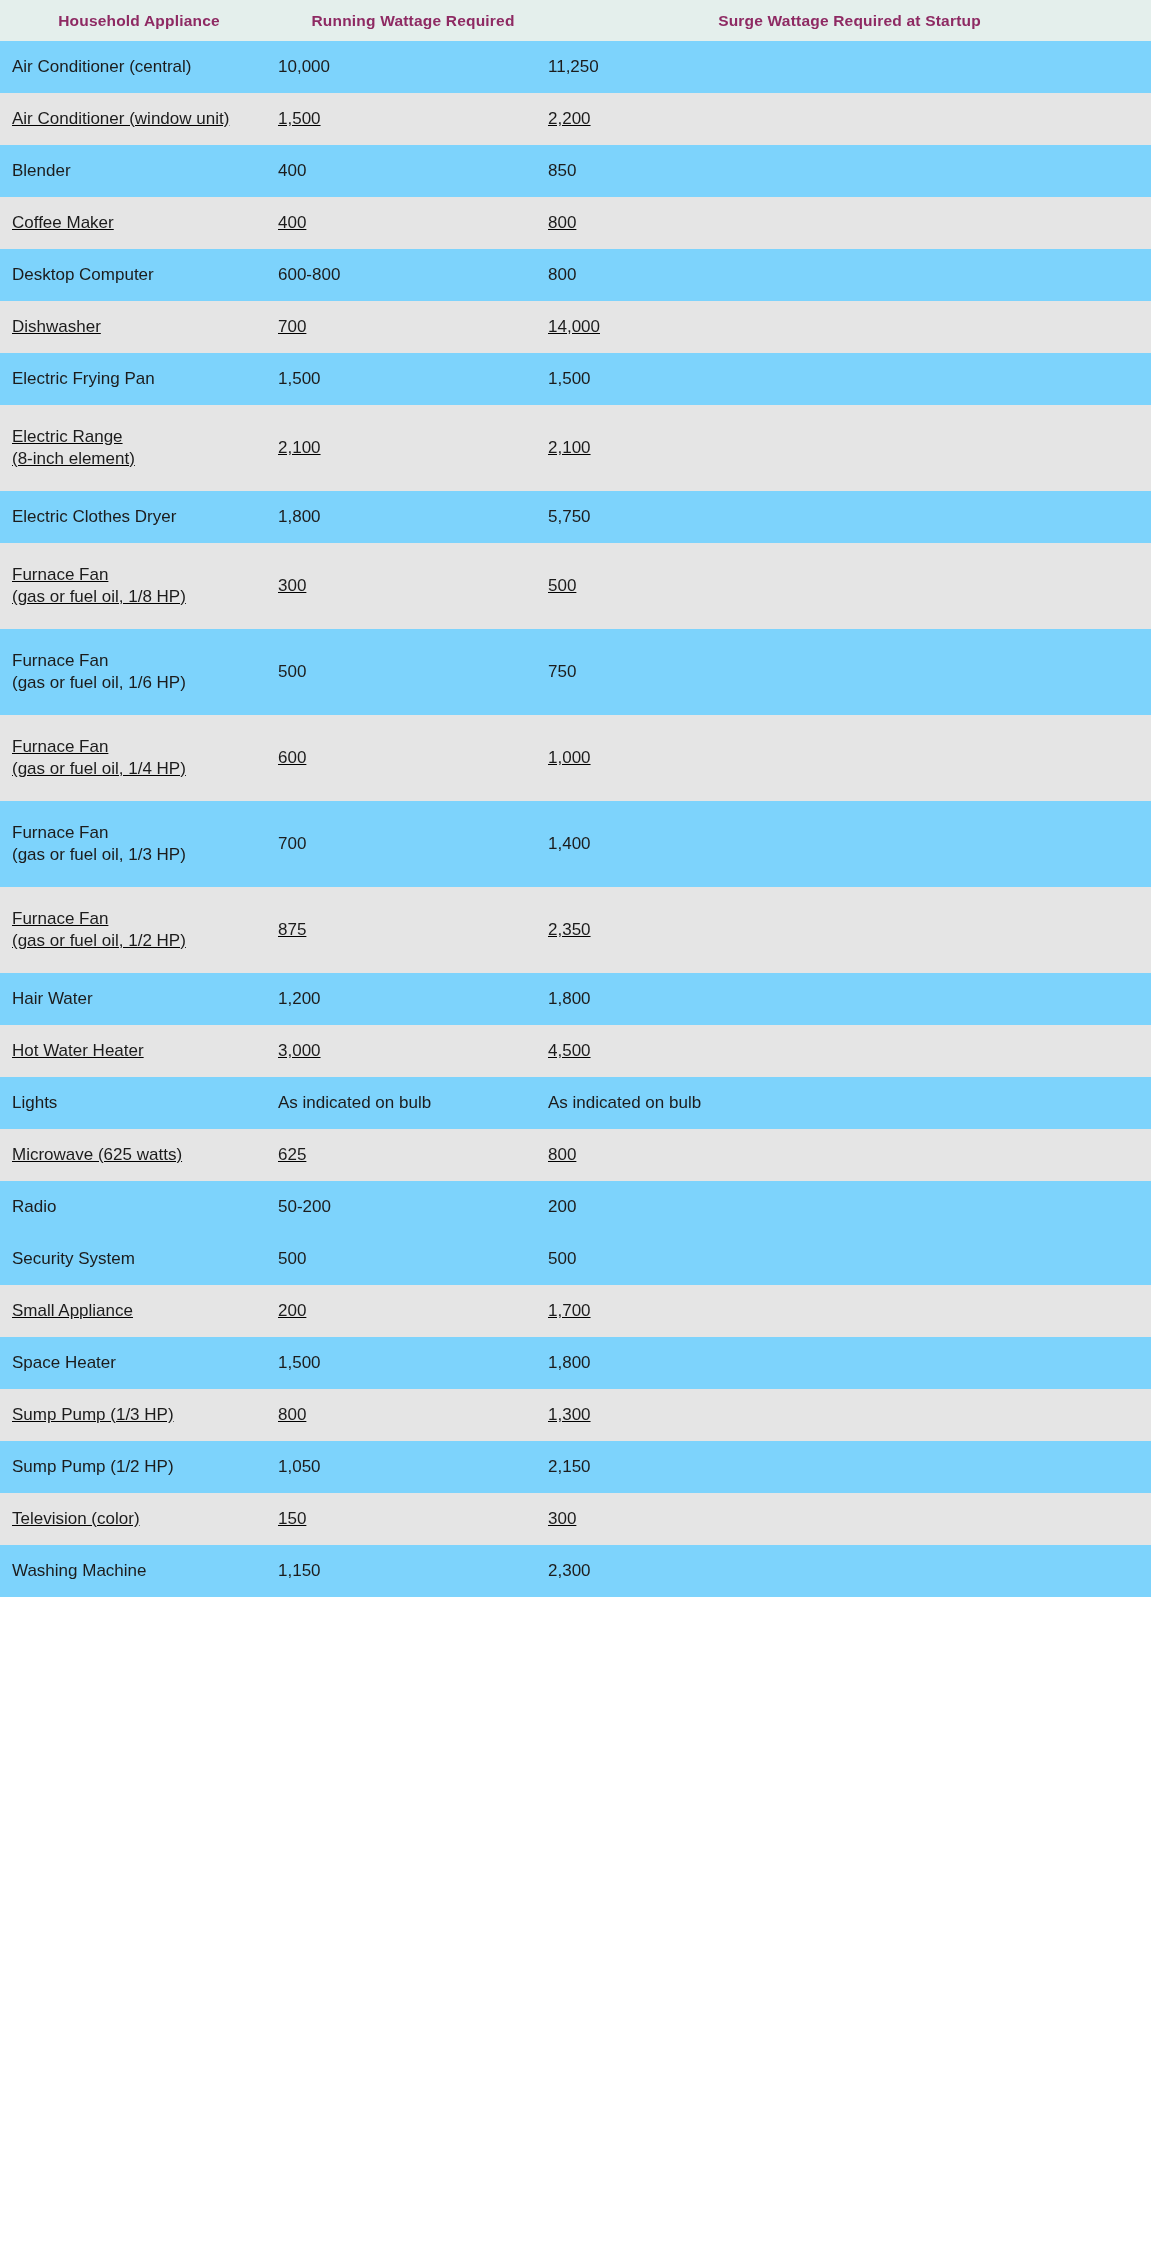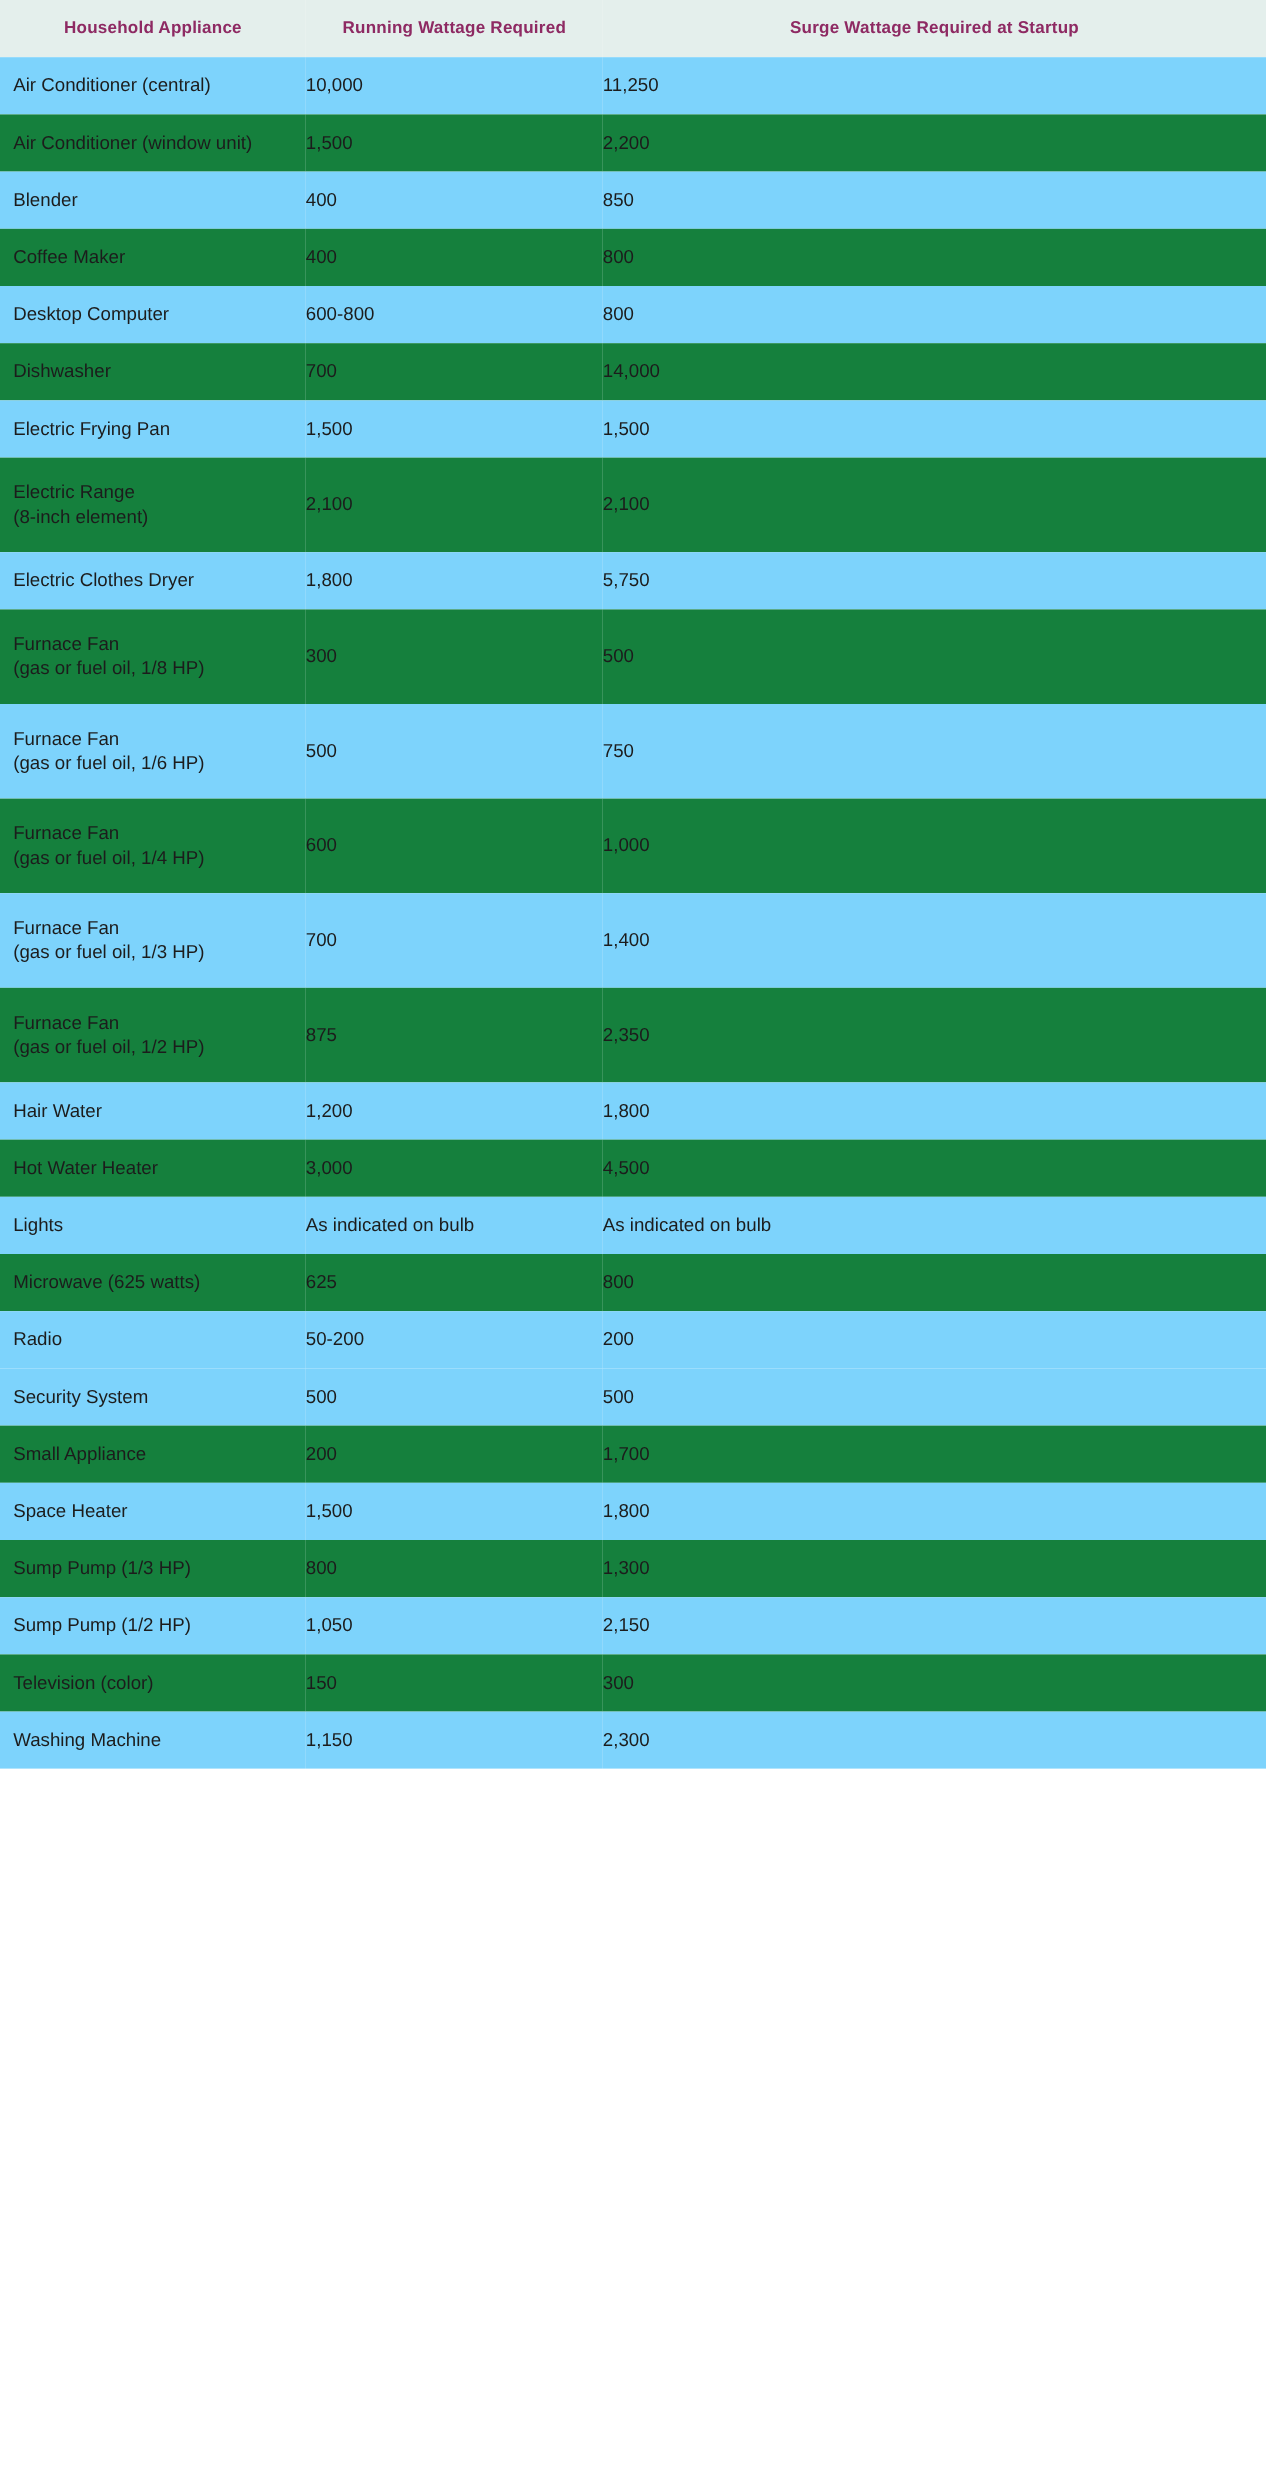--- a/index.html
+++ b/index.html
@@ -23,37 +23,38 @@
 
   .wattage-table col.col-appliance { width: 278px; }
   .wattage-table col.col-running   { width: 270px; }
   .wattage-table col.col-surge     { width: 603px; }
 
   
   thead tr {
     background: #e4efec;
   }
   thead th {
-    height: 52px;
+    height: 41px;
     padding: 0 10px;
     color: #8e2a63;
     font-size: 15.5px;
     font-weight: bold;
     text-align: center;
     vertical-align: middle;
     letter-spacing: 0.2px;
     border: none;
   }
 
   
   tbody tr {
     background: #7dd3fc;
   }
   tbody tr.alt {
-    background: #15803d;
+    background: #e5e5e5;
+    text-decoration: underline;
   }
 
   tbody td {
     padding: 0 0 0 12px;
     height: 52px;
     font-size: 17px;
     line-height: 1.32;
     color: #1c1c1c;
     text-align: left;
     vertical-align: middle;

